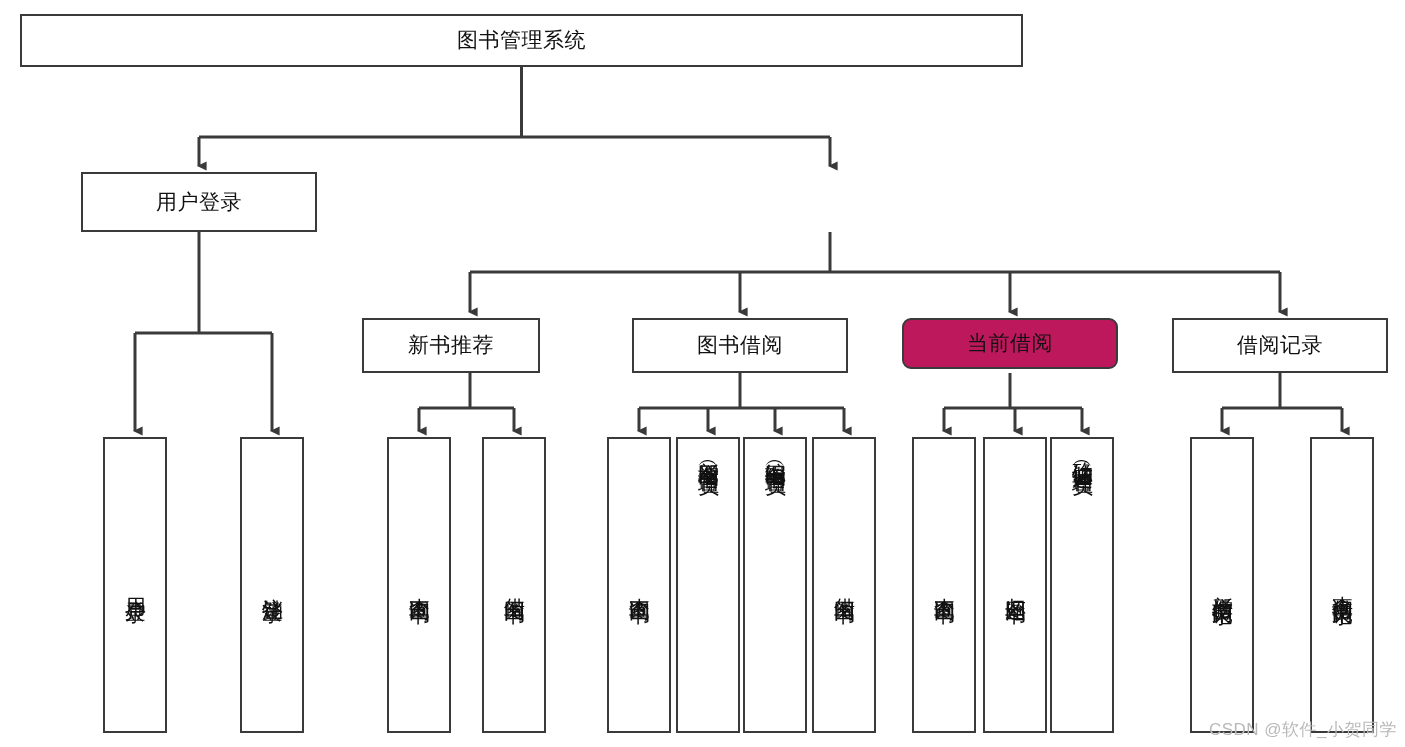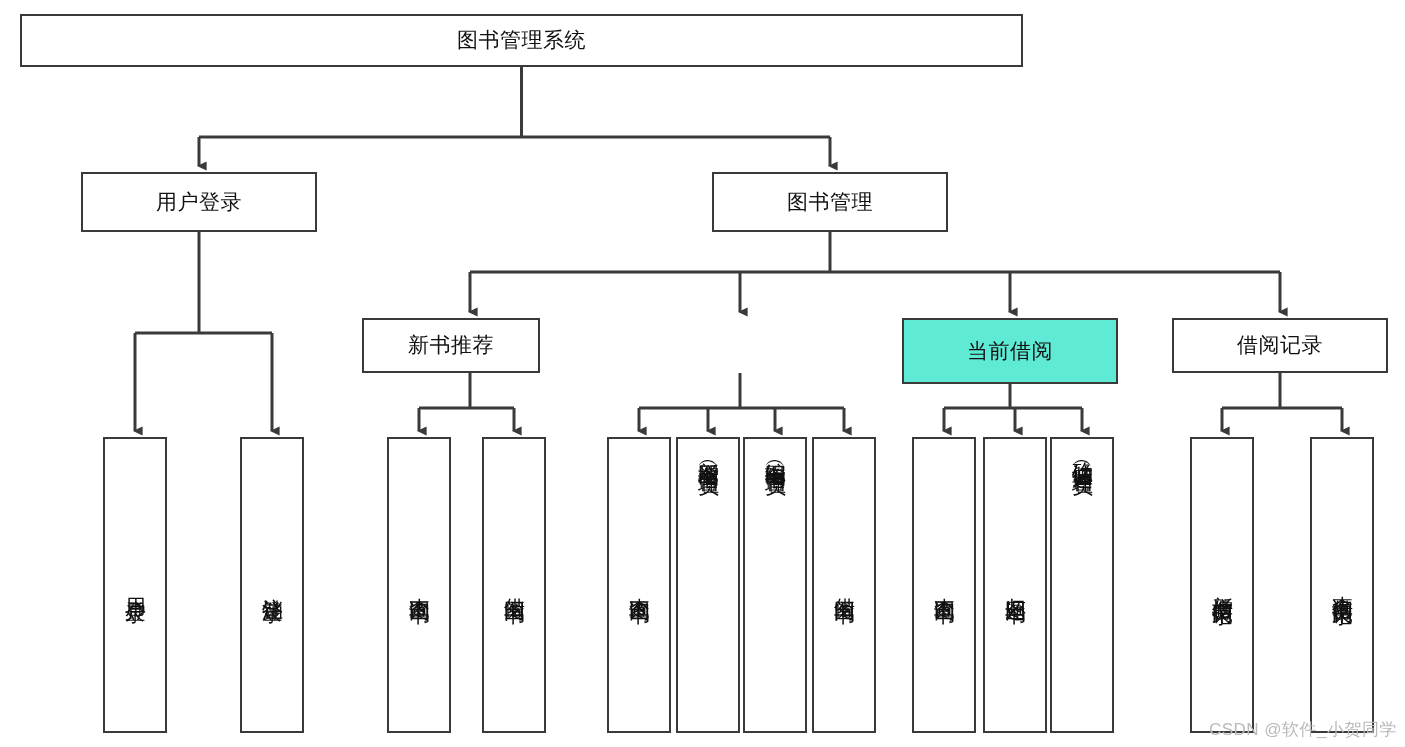--- a/index.html
+++ b/index.html
@@ -127,28 +127,28 @@
     </g>
   </svg>
 
   <div class="node" id="node-root" style="left: 20px; top: 14px; width: 1003px; height: 53px; border-color: rgb(58, 58, 58); background: rgb(255, 255, 255); color: rgb(17, 17, 17);">
     <span class="label">图书管理系统</span>
   </div>
 
   <div class="node" id="node-l2-0" style="left: 81px; top: 172px; width: 236px; height: 60px; border-color: rgb(58, 58, 58); background: rgb(255, 255, 255); color: rgb(17, 17, 17);">
     <span class="label">用户登录</span>
   </div>
-  <div class="node" id="node-l2-1" style="left: 712px; top: 172px; width: 236px; height: 60px; border-color: rgb(58, 58, 58); background: rgb(255, 255, 255); color: rgb(17, 17, 17);">
-    <span class="label">图书管理</span>
-  </div>
 
   <div class="node" id="node-l3-0" style="left: 362px; top: 318px; width: 178px; height: 55px; border-color: rgb(58, 58, 58); background: rgb(255, 255, 255); color: rgb(17, 17, 17);">
     <span class="label">新书推荐</span>
   </div>
-  <div class="node" id="node-l3-2" style="left: 902px; top: 318px; width: 216px; height: 66px; border-color: rgb(58, 58, 58); background: #5eead4; color: rgb(17, 17, 17);">
+  <div class="node" id="node-l3-1" style="left: 632px; top: 318px; width: 216px; height: 55px; border-color: rgb(58, 58, 58); background: rgb(255, 255, 255); color: rgb(17, 17, 17);">
+    <span class="label">图书借阅</span>
+  </div>
+  <div class="node" id="node-l3-2" style="left: 902px; top: 318px; width: 216px; height: 51px; border-color: rgb(58, 58, 58); background: #be185d; color: rgb(17, 17, 17); border-radius: 9px;">
     <span class="label">当前借阅</span>
   </div>
   <div class="node" id="node-l3-3" style="left: 1172px; top: 318px; width: 216px; height: 55px; border-color: rgb(58, 58, 58); background: rgb(255, 255, 255); color: rgb(17, 17, 17);">
     <span class="label">借阅记录</span>
   </div>
 
   <div class="node vertical centered" id="node-leaf-0" style="left: 103px; top: 437px; width: 64px; height: 296px; border-color: rgb(58, 58, 58); background: rgb(255, 255, 255); color: rgb(17, 17, 17);">
     <span class="label">用户登录</span>
   </div>
   <div class="node vertical centered" id="node-leaf-1" style="left: 240px; top: 437px; width: 64px; height: 296px; border-color: rgb(58, 58, 58); background: rgb(255, 255, 255); color: rgb(17, 17, 17);">

